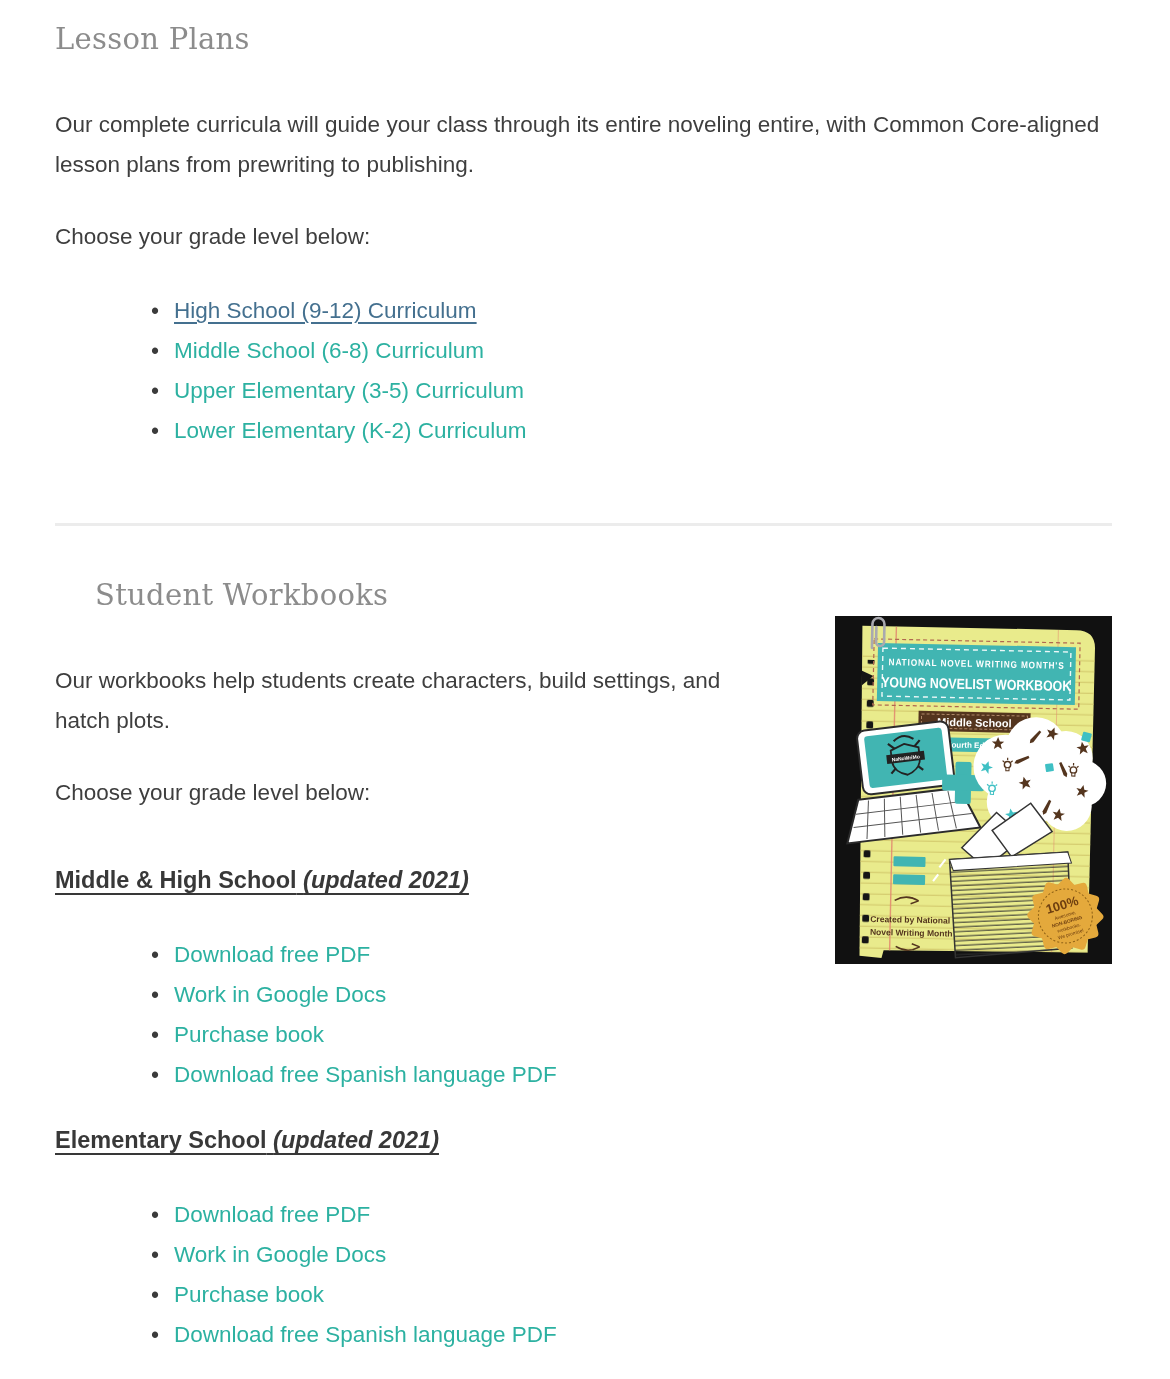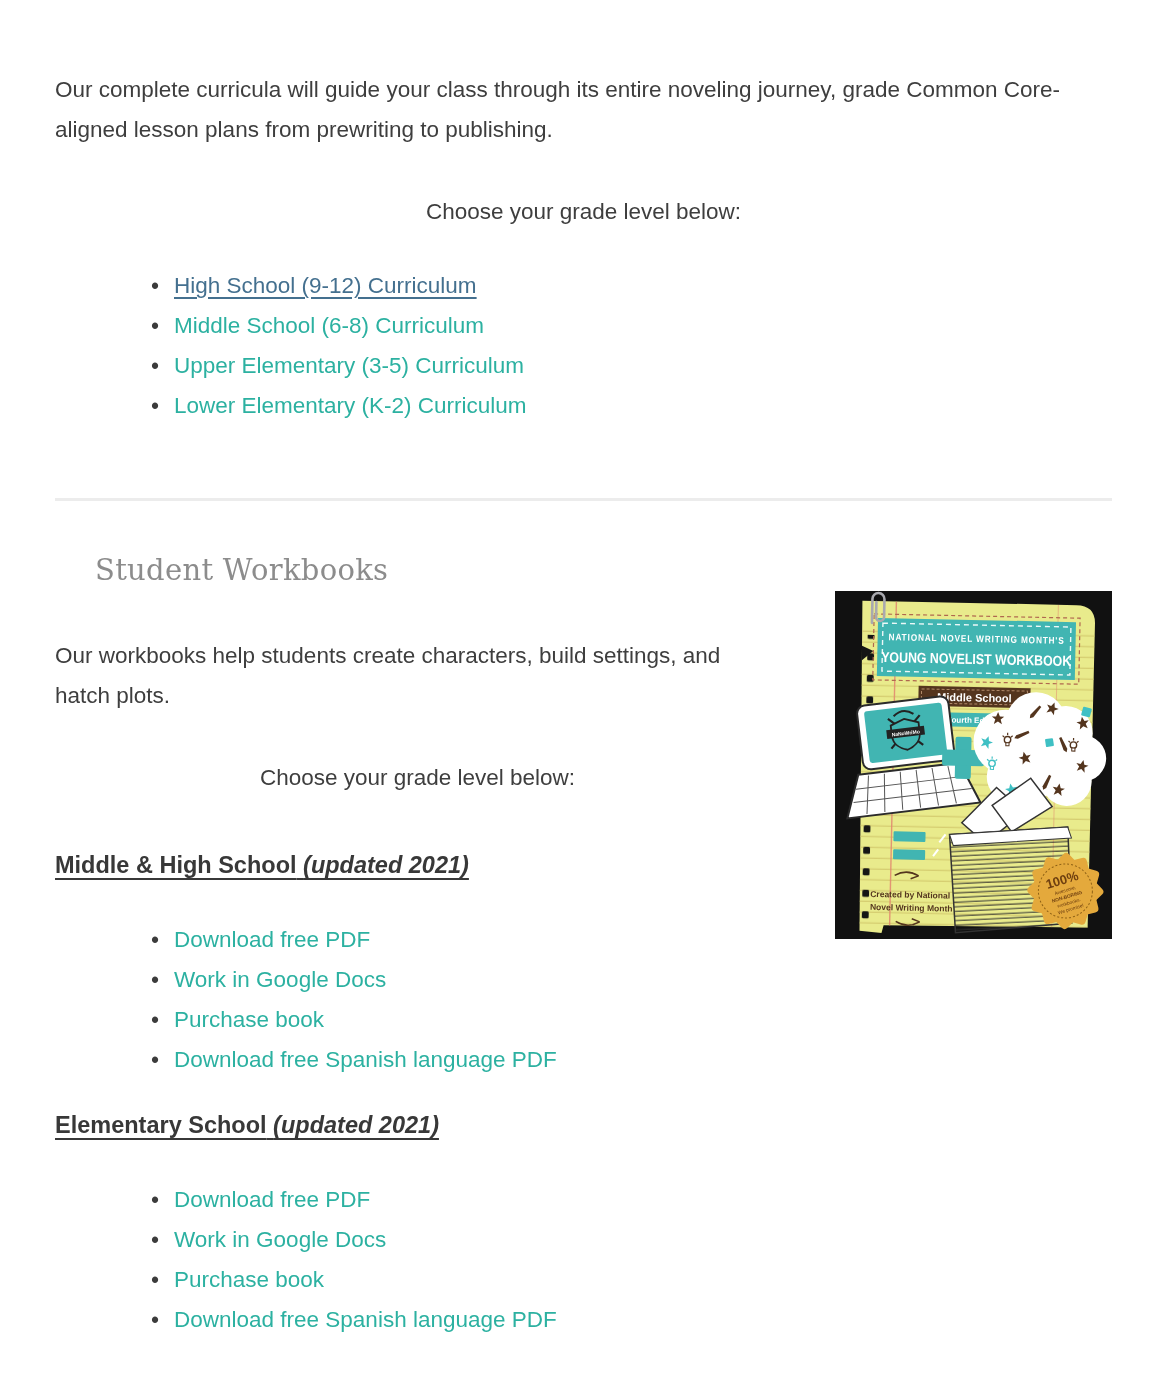--- a/index.html
+++ b/index.html
@@ -16,21 +16,21 @@
     font-family:"DejaVu Serif", serif;
     font-weight:400;
     color:#8C8C8C;
     font-size:29px;
     line-height:1.2;
     letter-spacing:0.3px;
     margin:0;
   }
   p { font-size:22.5px; line-height:40px; margin:0; }
   .p-intro  { margin-top:48px; }
-  .p-choose { margin-top:42px;text-align:center; }
+  .p-choose { margin-top:32px; }
 
   ul.link-list { list-style:none; margin:34px 0 0 0; padding:0 0 0 72px; }
   ul.link-list li { position:relative; font-size:22.5px; line-height:40px;margin-left:47px; }
   ul.link-list li::before {
     content:"\2022";
     position:absolute; left:-23px; top:0;
     color:#3B3B3B; font-size:23px; line-height:40px;
   }
   a { cursor:pointer; }
   a.teal-link { color:#2CB1A1; text-decoration:none; }
@@ -72,22 +72,23 @@
   ul.link-list.group-links { margin-top:40px; }
 
   .cover-sans { font-family:"Liberation Sans", sans-serif; }
 </style>
 </head>
 <body>
 
 <div class="content">
 
   <section>
-
-    <p class="p-intro">Our complete curricula will guide your class through its entire noveling journey, grade Common Core-aligned lesson plans from prewriting to publishing.</p>
+    <h2 class="section-heading">Lesson Plans</h2>
+
+    <p class="p-intro">Our complete curricula will guide your class through its entire noveling entire, with Common Core-aligned lesson plans from prewriting to publishing.</p>
 
     <p class="p-choose">Choose your grade level below:</p>
 
     <ul class="link-list">
       <li>
         <a class="visited-link">High School (9-12) Curriculum</a>
       </li>
       <li>
         <a class="teal-link">Middle School (6-8) Curriculum</a>
       </li>

